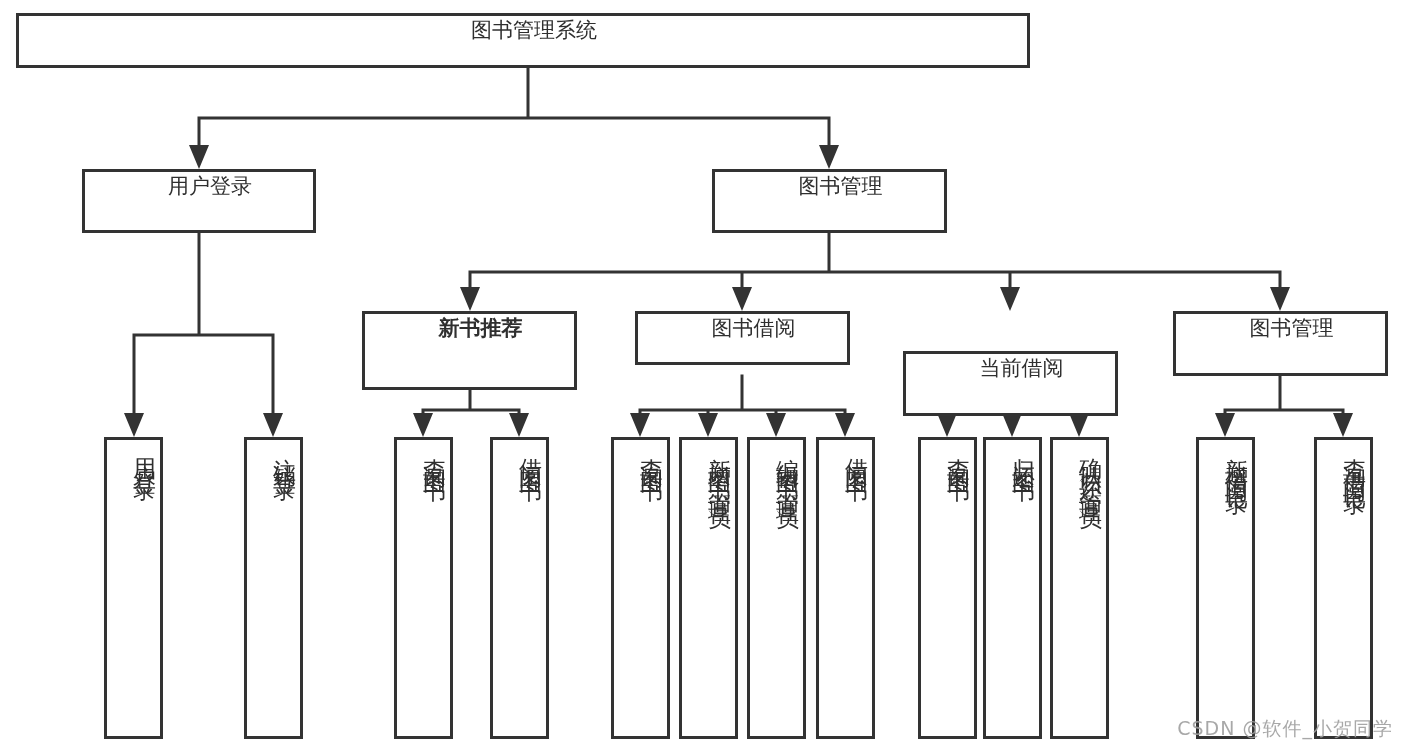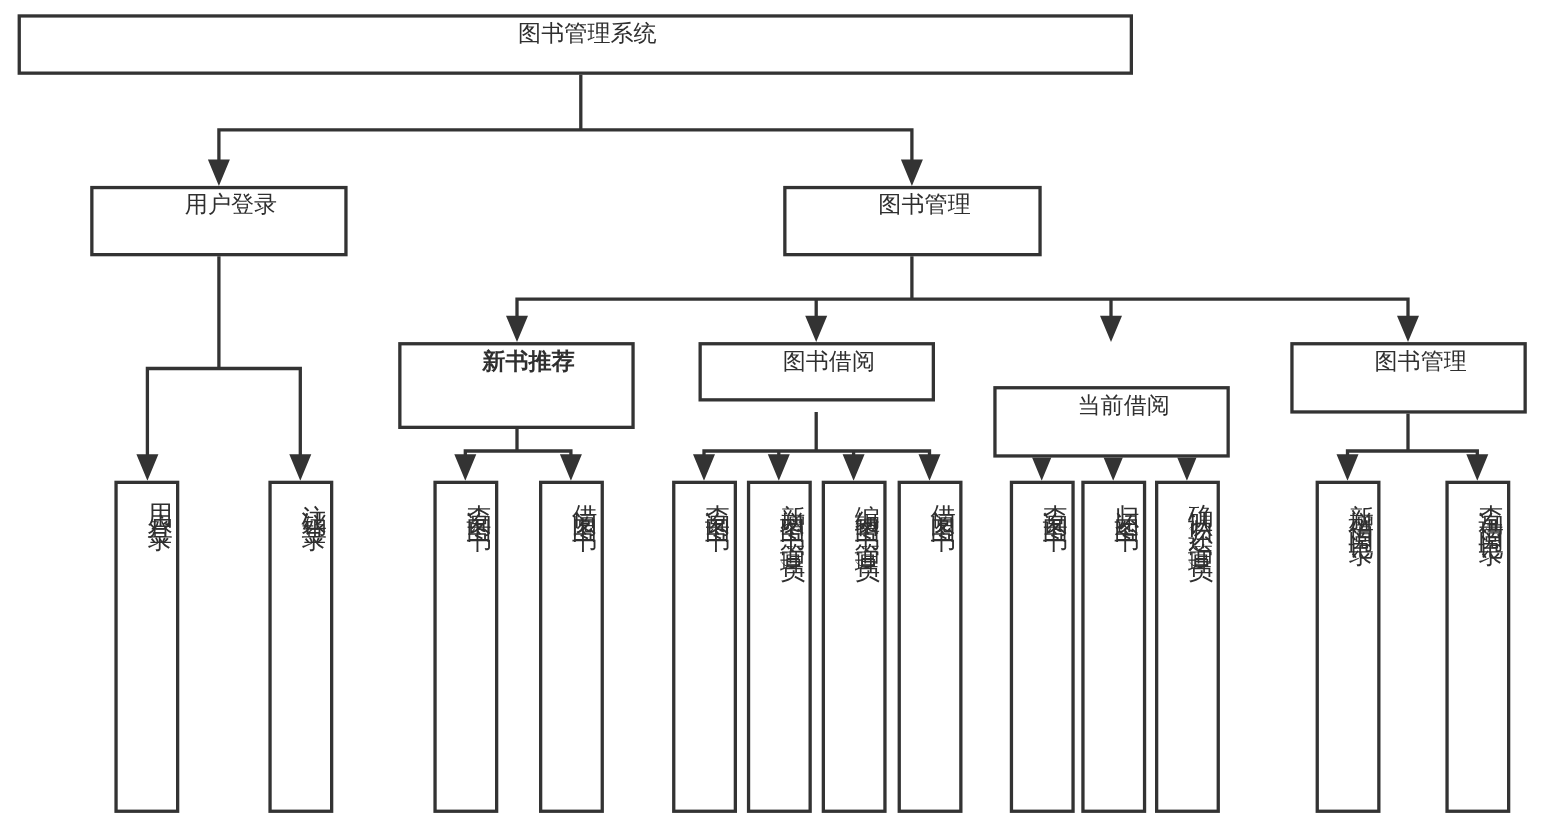--- a/index.html
+++ b/index.html
@@ -130,14 +130,15 @@
     <span class="vtext">确认归还（管理员）</span>
   </div>
 
   <div class="node leaf" style="left:1196px;">
     <span class="vtext">新增借阅记录</span>
   </div>
   <div class="node leaf" style="left:1314px;">
     <span class="vtext">查询借阅记录</span>
   </div>
 
+  <div class="watermark">CSDN @软件_小贺同学</div>
 
 </div>
 
 </body></html>

